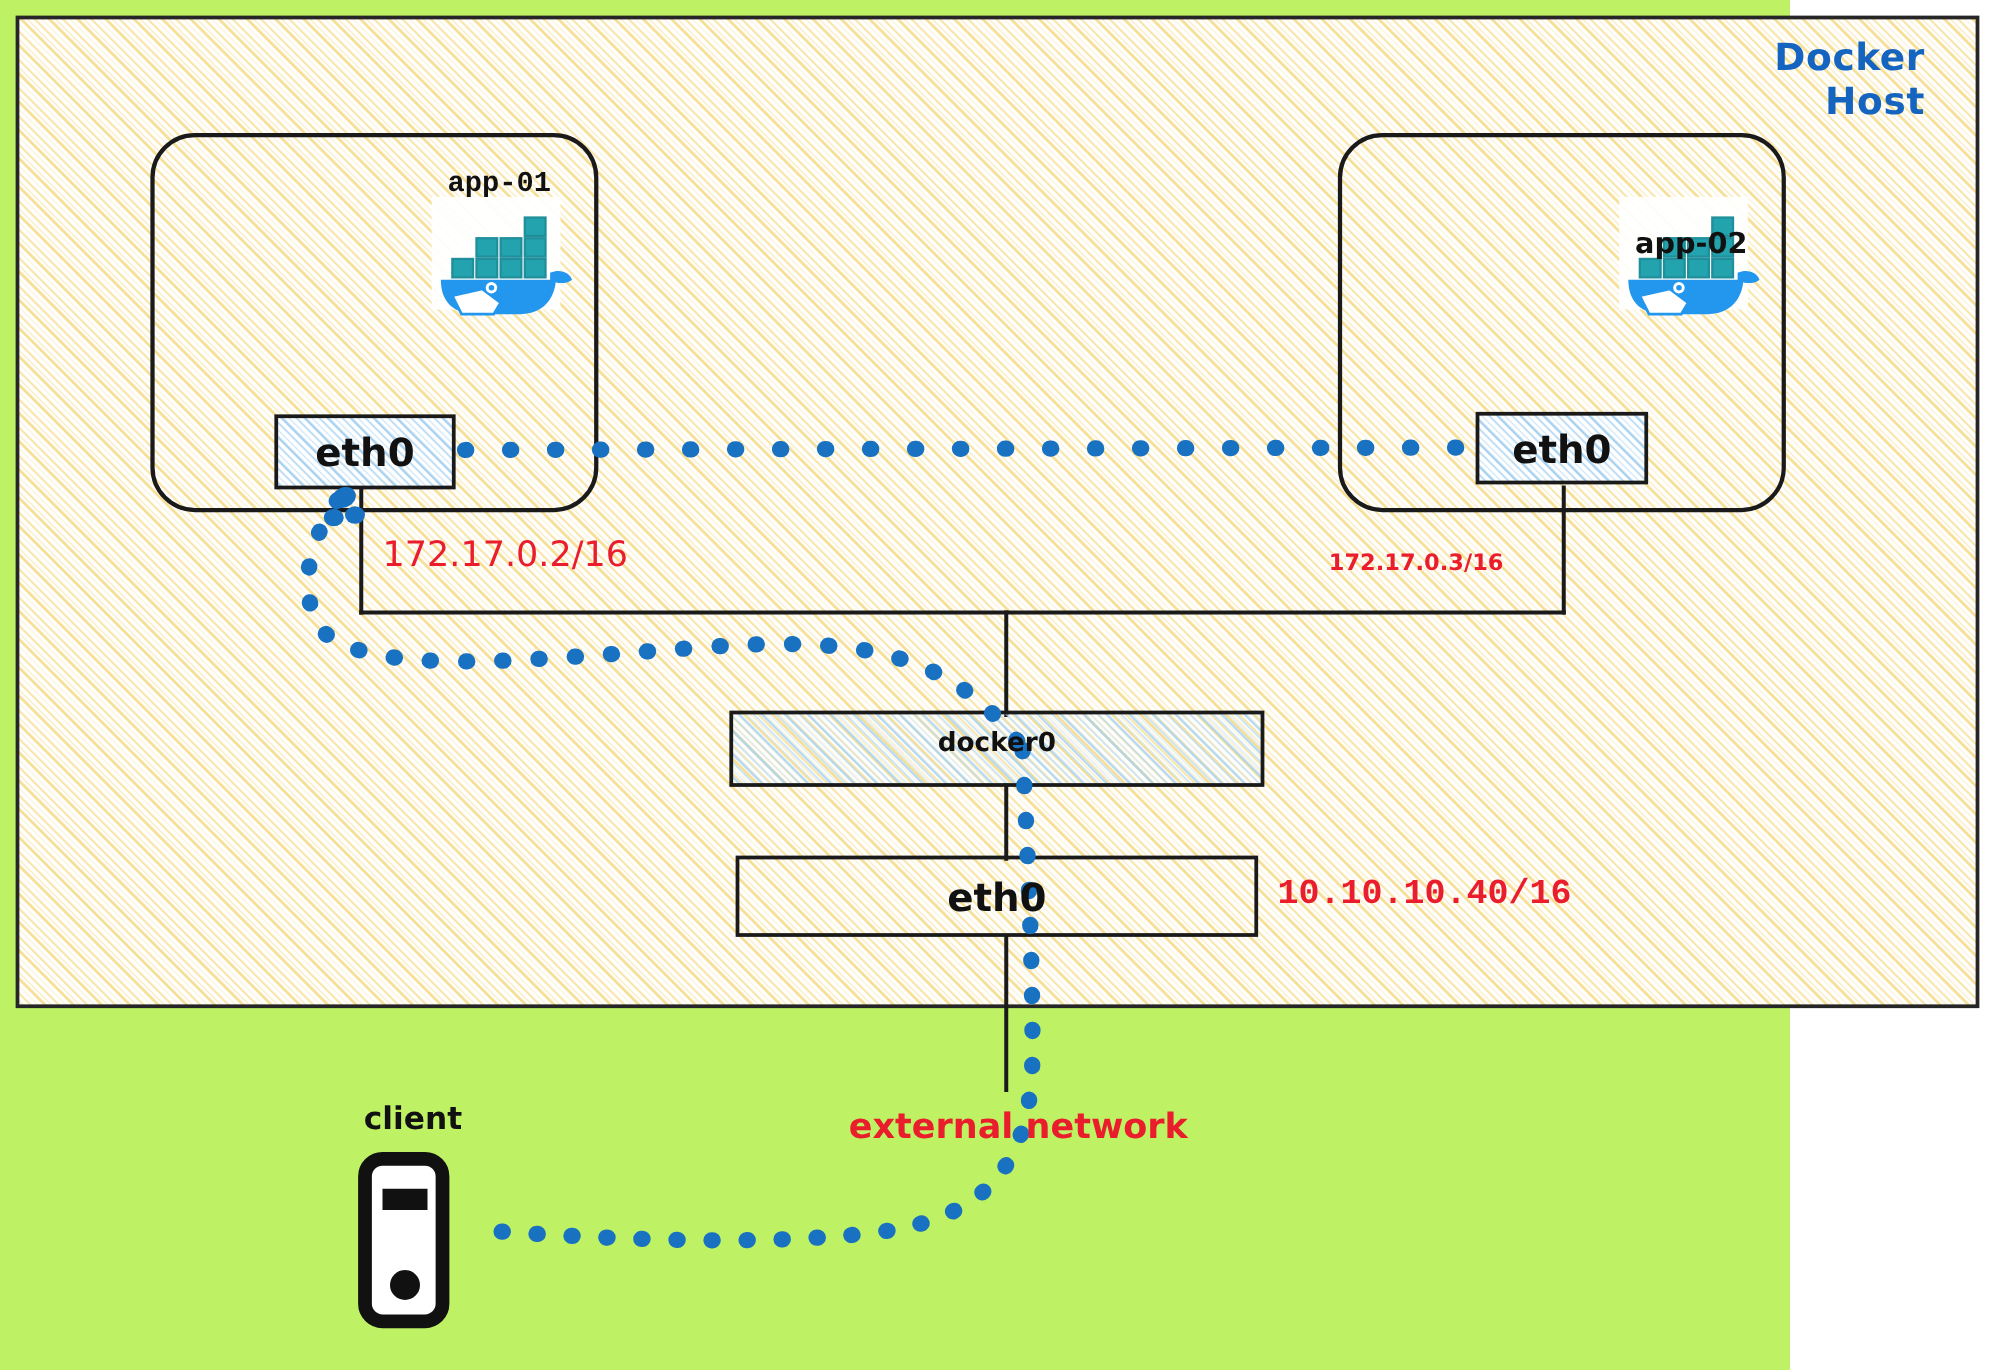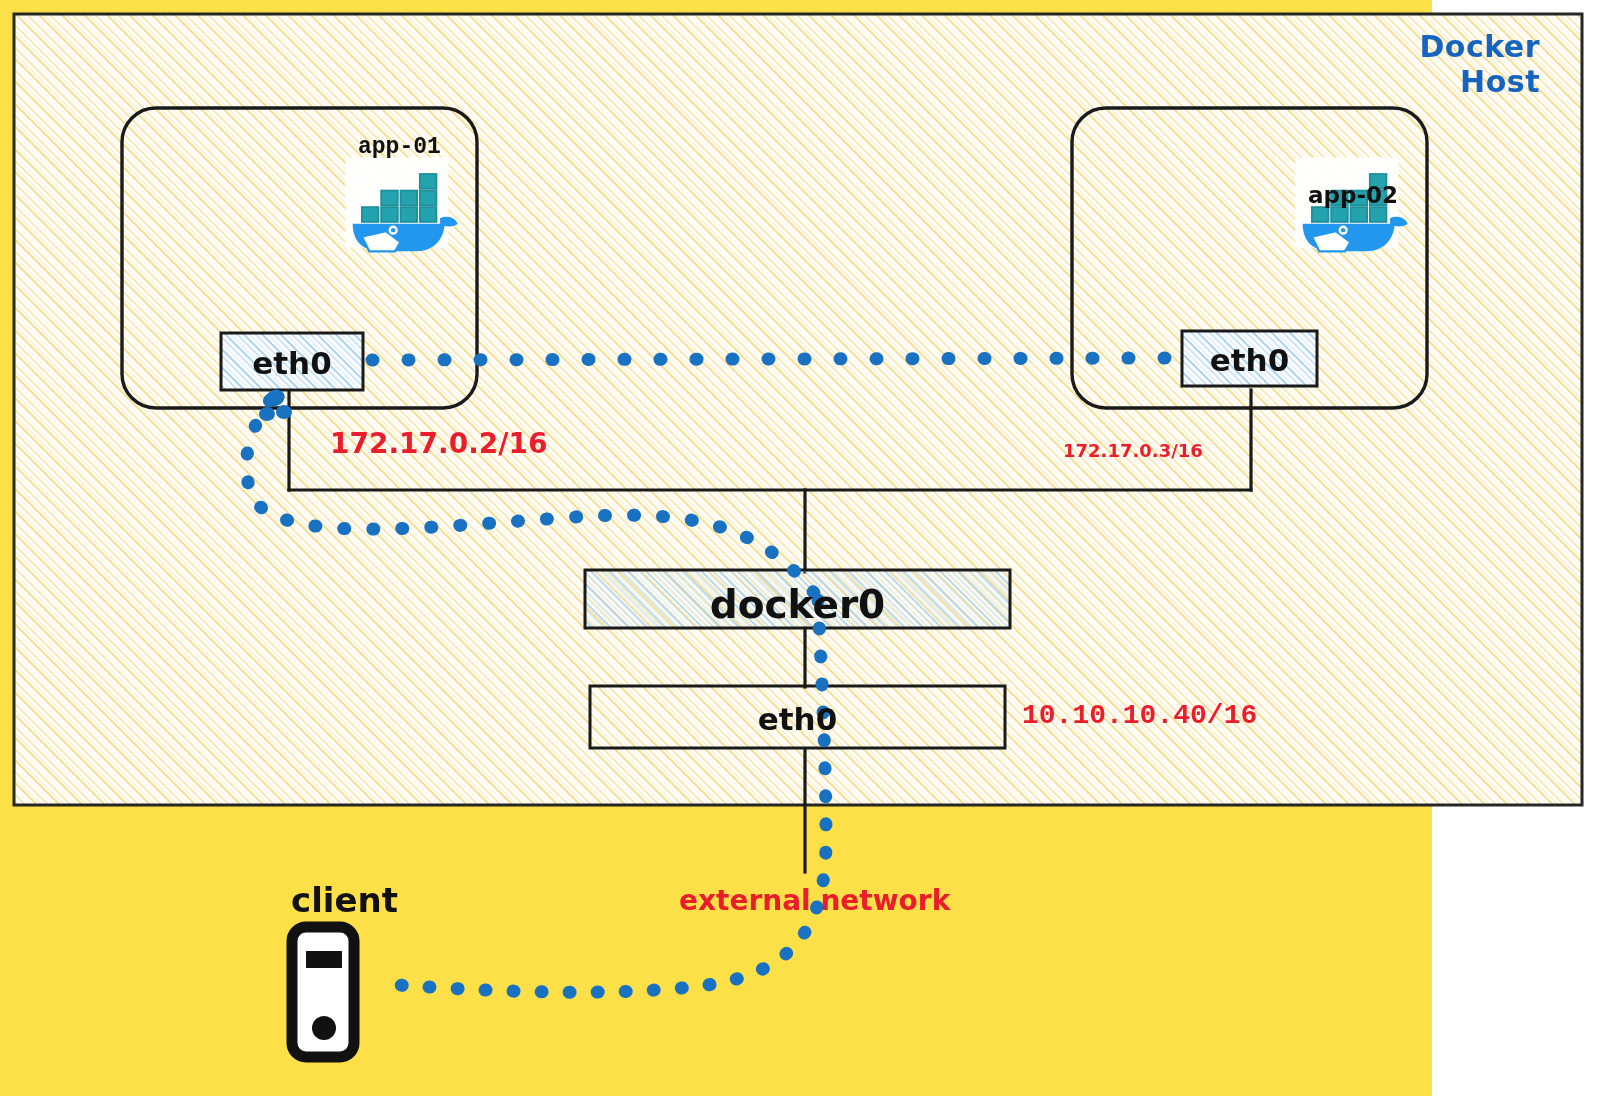--- a/index.html
+++ b/index.html
@@ -12,21 +12,21 @@
     width: 1600px;
     height: 1096px;
     font-family: "DejaVu Sans", sans-serif;
     overflow: hidden;
     position: relative;
   }
   #stage {
     position: relative;
     width: 1432px;
     height: 1096px;
-    background: #fde047;
+    background: #bef264;
   }
   #stage > svg {
     position: absolute;
     top: 0;
     left: 0;
   }
 </style>
 </head>
 <body>
 
@@ -202,49 +202,49 @@
   <div style="position:absolute; left:221px; top:345px; width:142px; text-align:center;
               color:#111111; font-size:31px; font-weight:700; font-family:'DejaVu Sans', sans-serif;">
     <span>eth0</span>
   </div>
 
   <div style="position:absolute; left:1182px; top:342px; width:135px; text-align:center;
               color:#111111; font-size:31px; font-weight:700; font-family:'DejaVu Sans', sans-serif;">
     <span>eth0</span>
   </div>
 
-  <div style="position:absolute; left:296px; top:427px; color:#EA1D2D; font-size:28px;
-              font-weight:700; font-family:'DejaVu Sans', sans-serif;padding-left:34px;">
+  <div style="position:absolute; left:306px; top:427px; color:#EA1D2D; font-size:28px;
+              font-weight:400; font-family:'DejaVu Sans', sans-serif;">
     <span>172.17.0.2/16</span>
   </div>
 
   <div style="position:absolute; left:1063px; top:420px; color:#EA1D2D; font-size:18px;
               font-weight:700; font-family:'DejaVu Sans', sans-serif;margin-top:20px;">
     <span>172.17.0.3/16</span>
   </div>
 
   <div style="position:absolute; left:585px; top:582px; width:425px; text-align:center;
-              color:#111111; font-size:39px; font-weight:700; font-family:'DejaVu Sans', sans-serif;">
+              color:#111111; font-size:21px; font-weight:700; font-family:'DejaVu Sans', sans-serif;">
     <span>docker0</span>
   </div>
 
 
   <div style="position:absolute; left:590px; top:701px; width:415px; text-align:center;
               color:#111111; font-size:31px; font-weight:700; font-family:'DejaVu Sans', sans-serif;">
     <span>eth0</span>
   </div>
 
   <div style="position:absolute; left:1022px; top:700px; color:#EA1D2D; font-size:28px;
               font-weight:700; font-family:Liberation Mono, monospace;">
     <span>10.10.10.40/16</span>
   </div>
 
   <div style="position:absolute; left:679px; top:884px; color:#EA1D2D; font-size:28px;
               font-weight:700; font-family:'DejaVu Sans', sans-serif;text-align:right;">
     <span>external network</span>
   </div>
 
-  <div style="position:absolute; left:291px; top:880px; color:#111111; font-size:34px;
+  <div style="position:absolute; left:291px; top:880px; color:#111111; font-size:25px;
               font-weight:700; font-family:'DejaVu Sans', sans-serif;">
     <span>client</span>
   </div>
 
 </div>
 
 </body></html>

